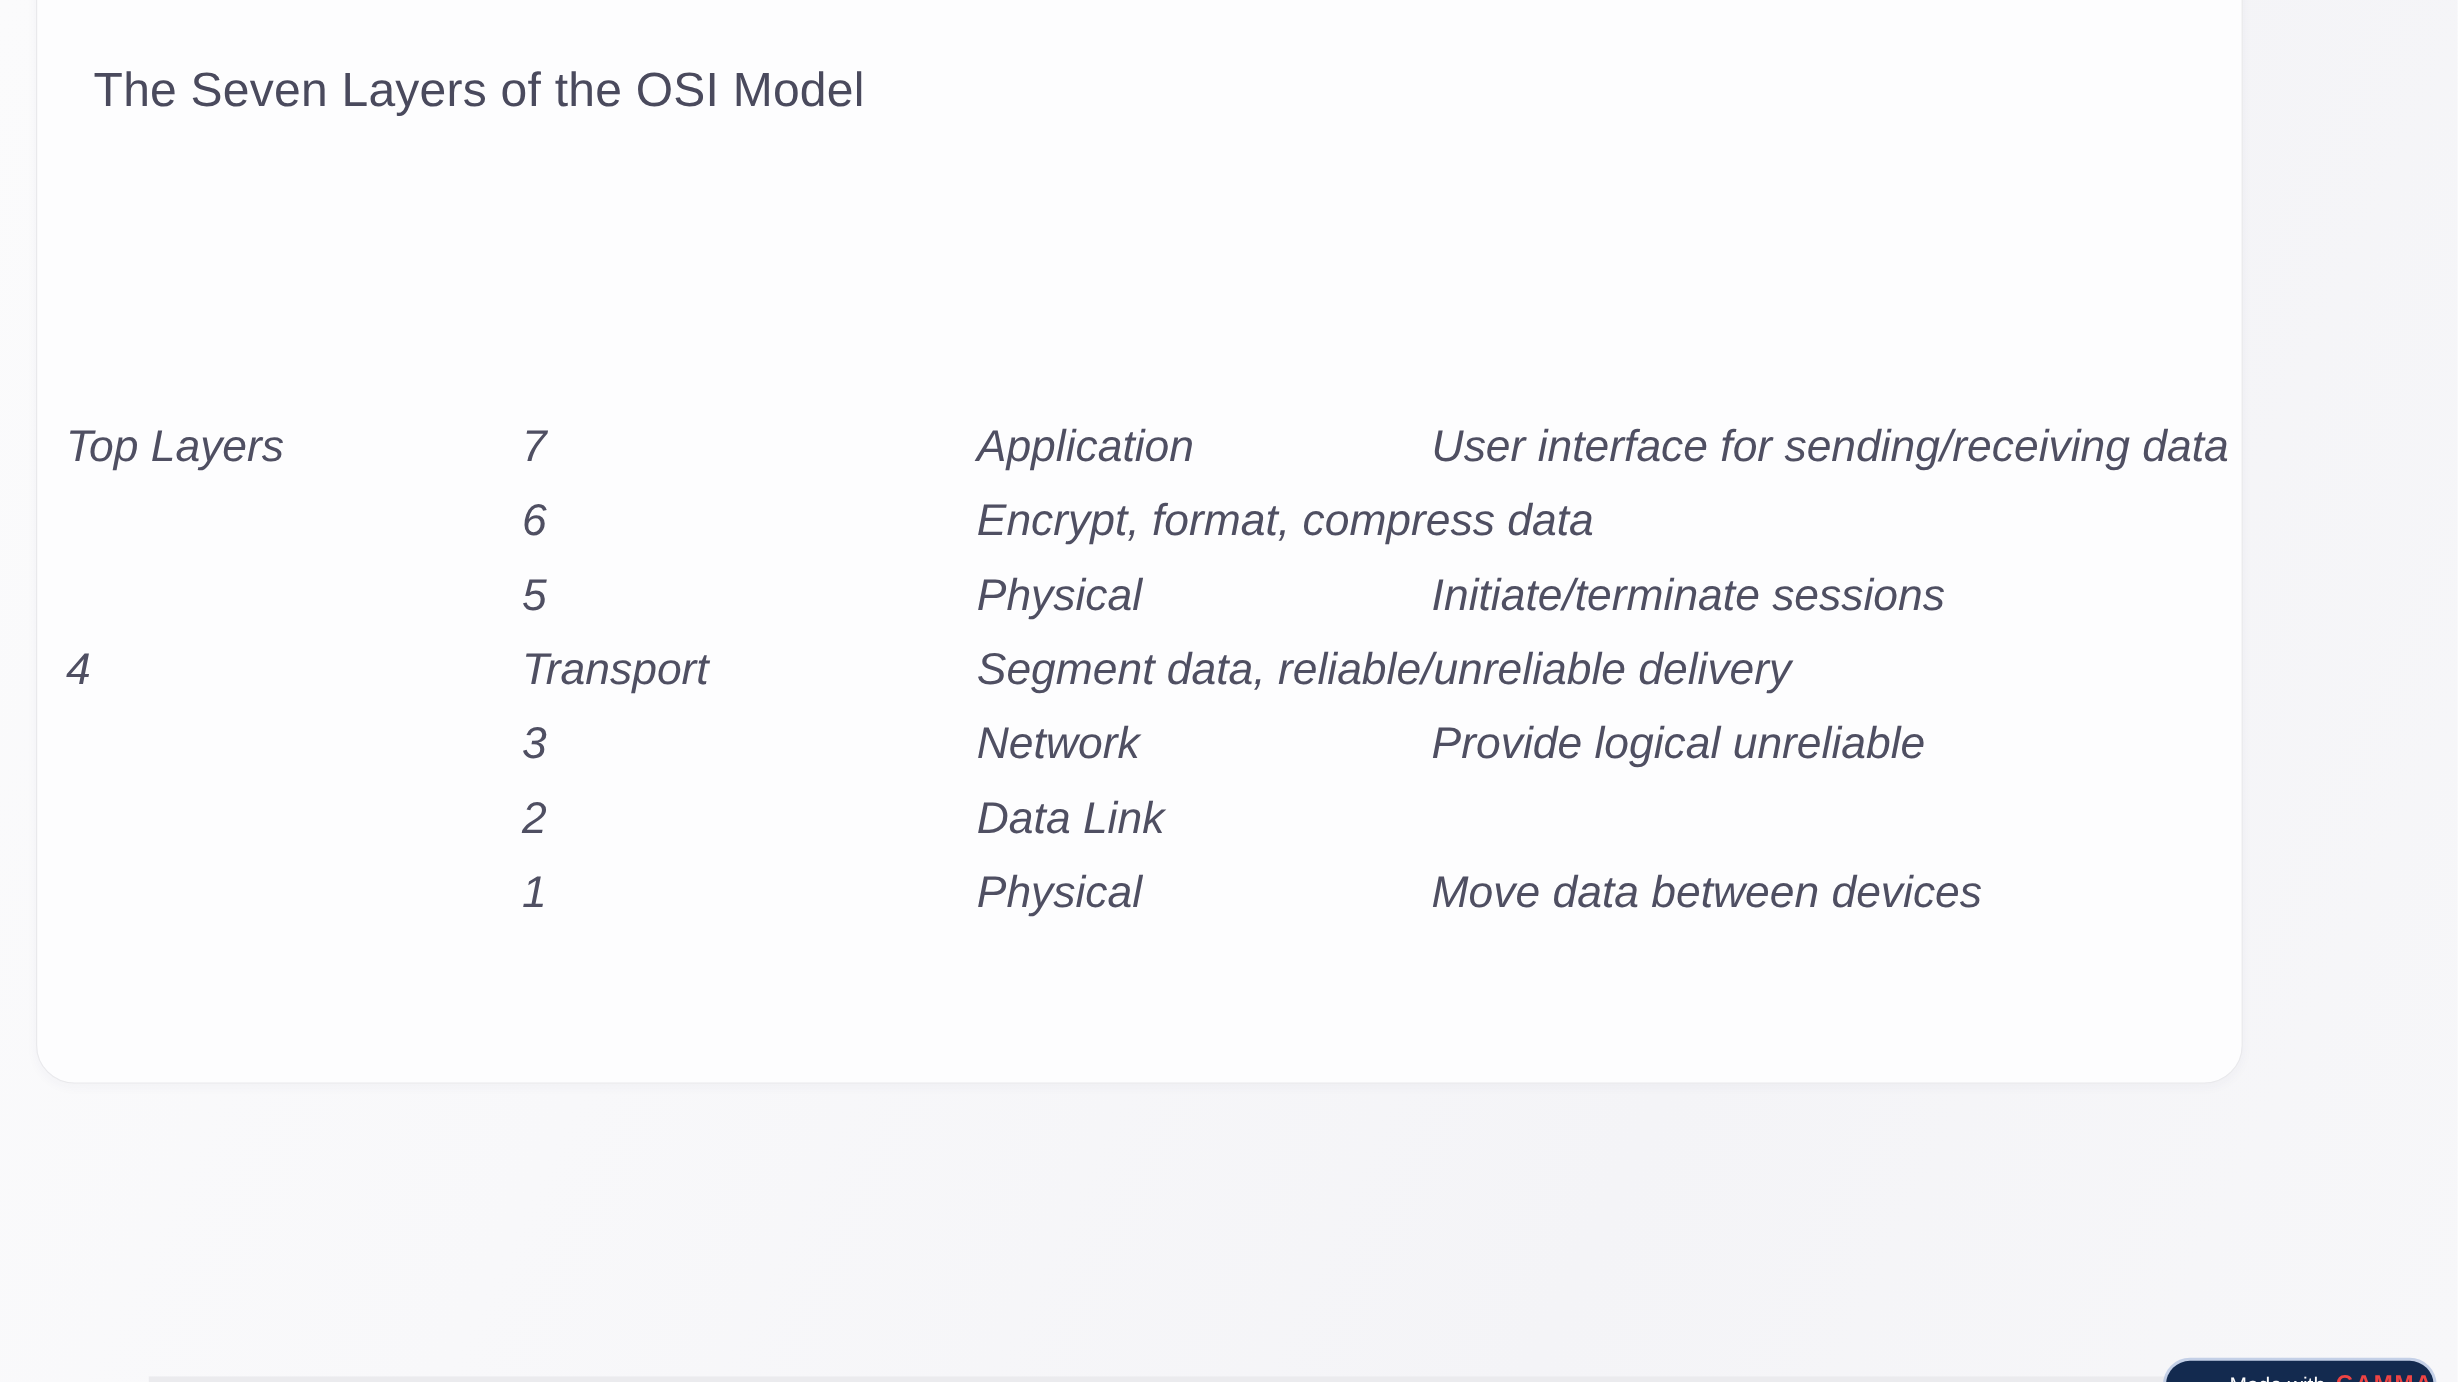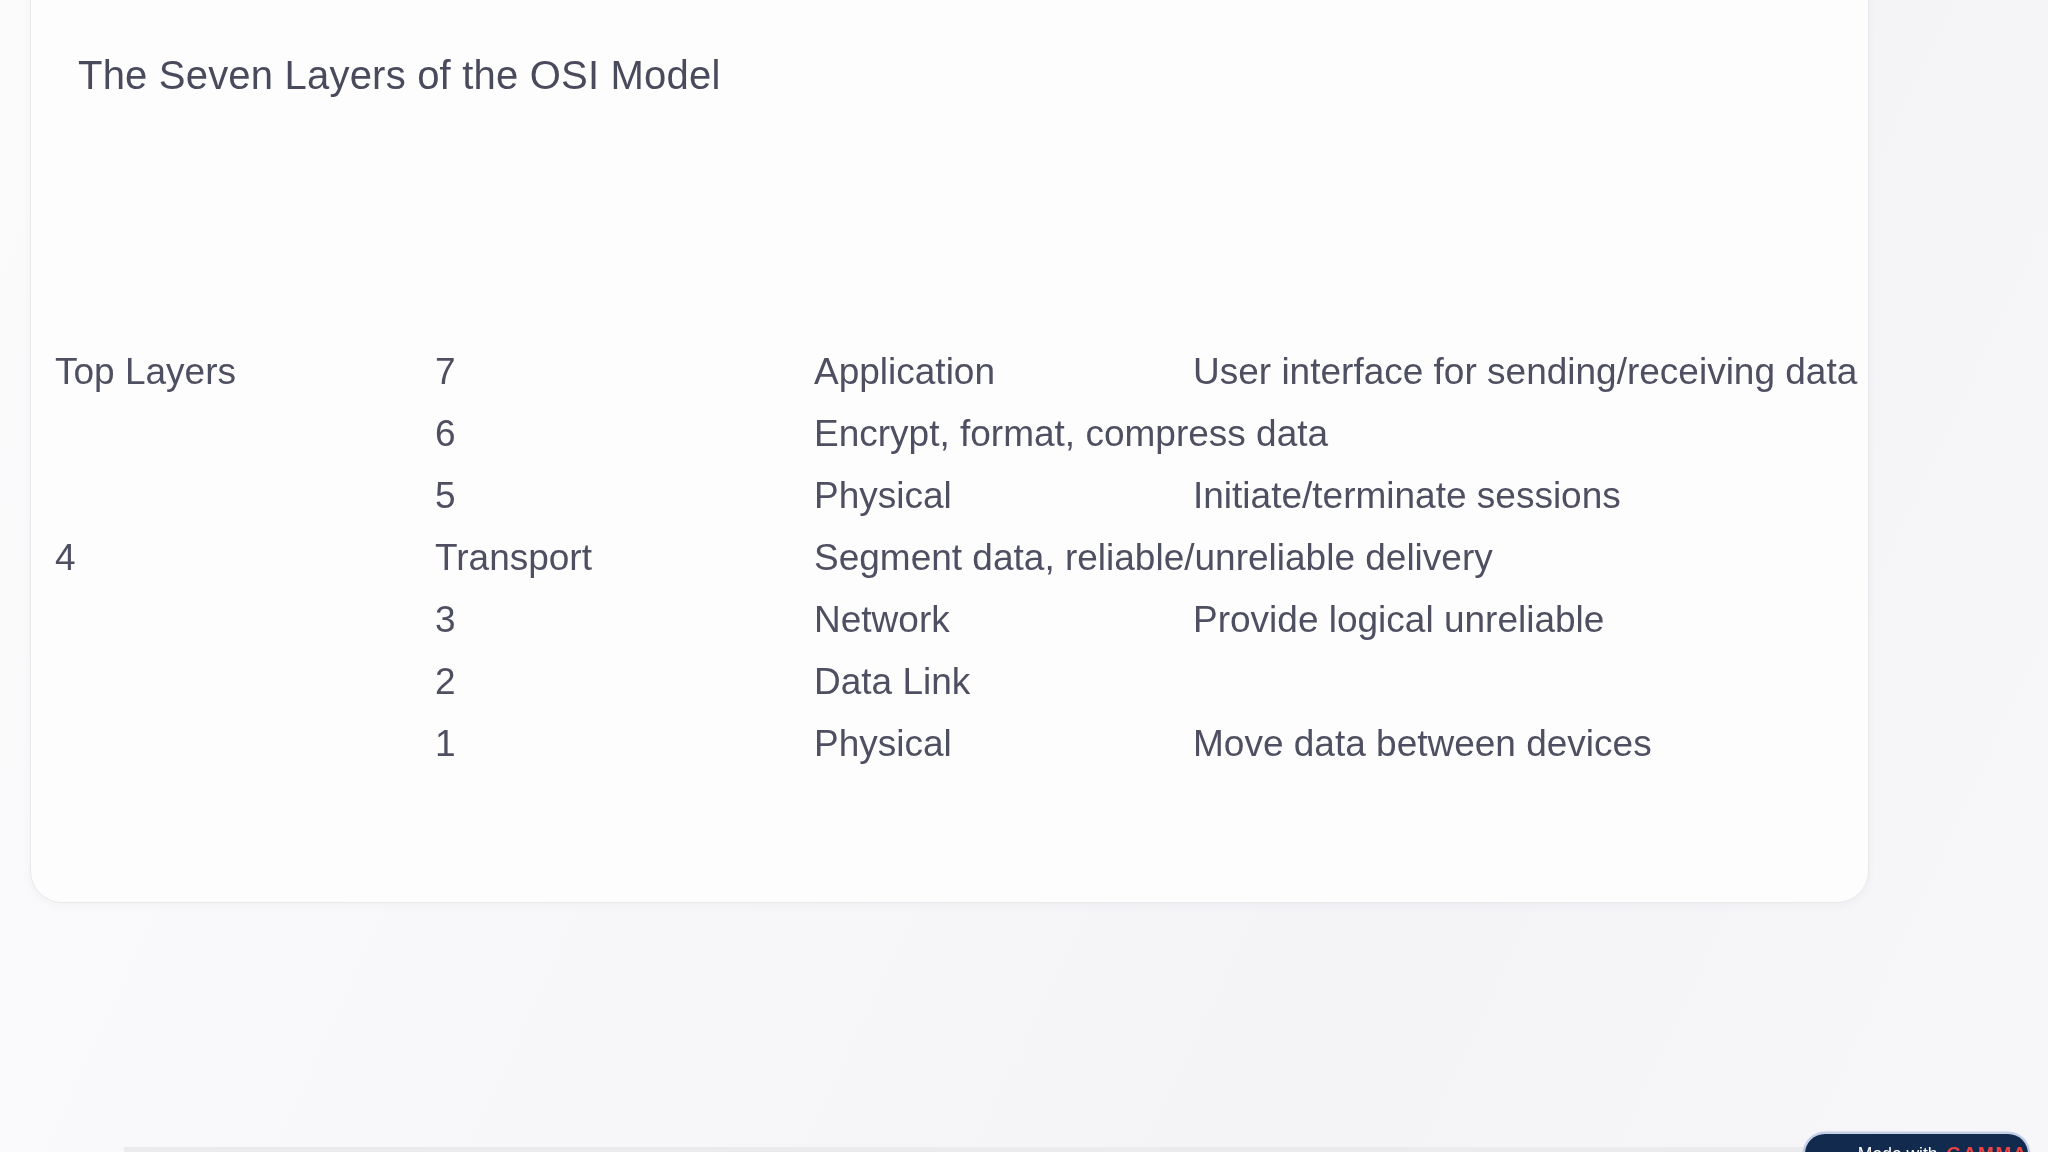--- a/index.html
+++ b/index.html
@@ -48,21 +48,21 @@
   }
   .osi-row {
     display: grid;
     grid-template-columns: 380px 379px 379px auto;
     height: 62px;
     align-items: center;
     white-space: nowrap;
     font-size: 37px;
     color: #4f4f62;
   }
-  .osi-cell { overflow: visible; }
+  .osi-cell { overflow: visible; font-style: italic; }
   .badge {
     position: absolute;
     left: 1805px;
     top: 1134px;
     width: 223px;
     height: 40px;
     box-sizing: border-box;
     border-radius: 22px;
     background: #132a4f;
     box-shadow: 0 0 0 2.5px rgba(146, 170, 214, 0.5);

